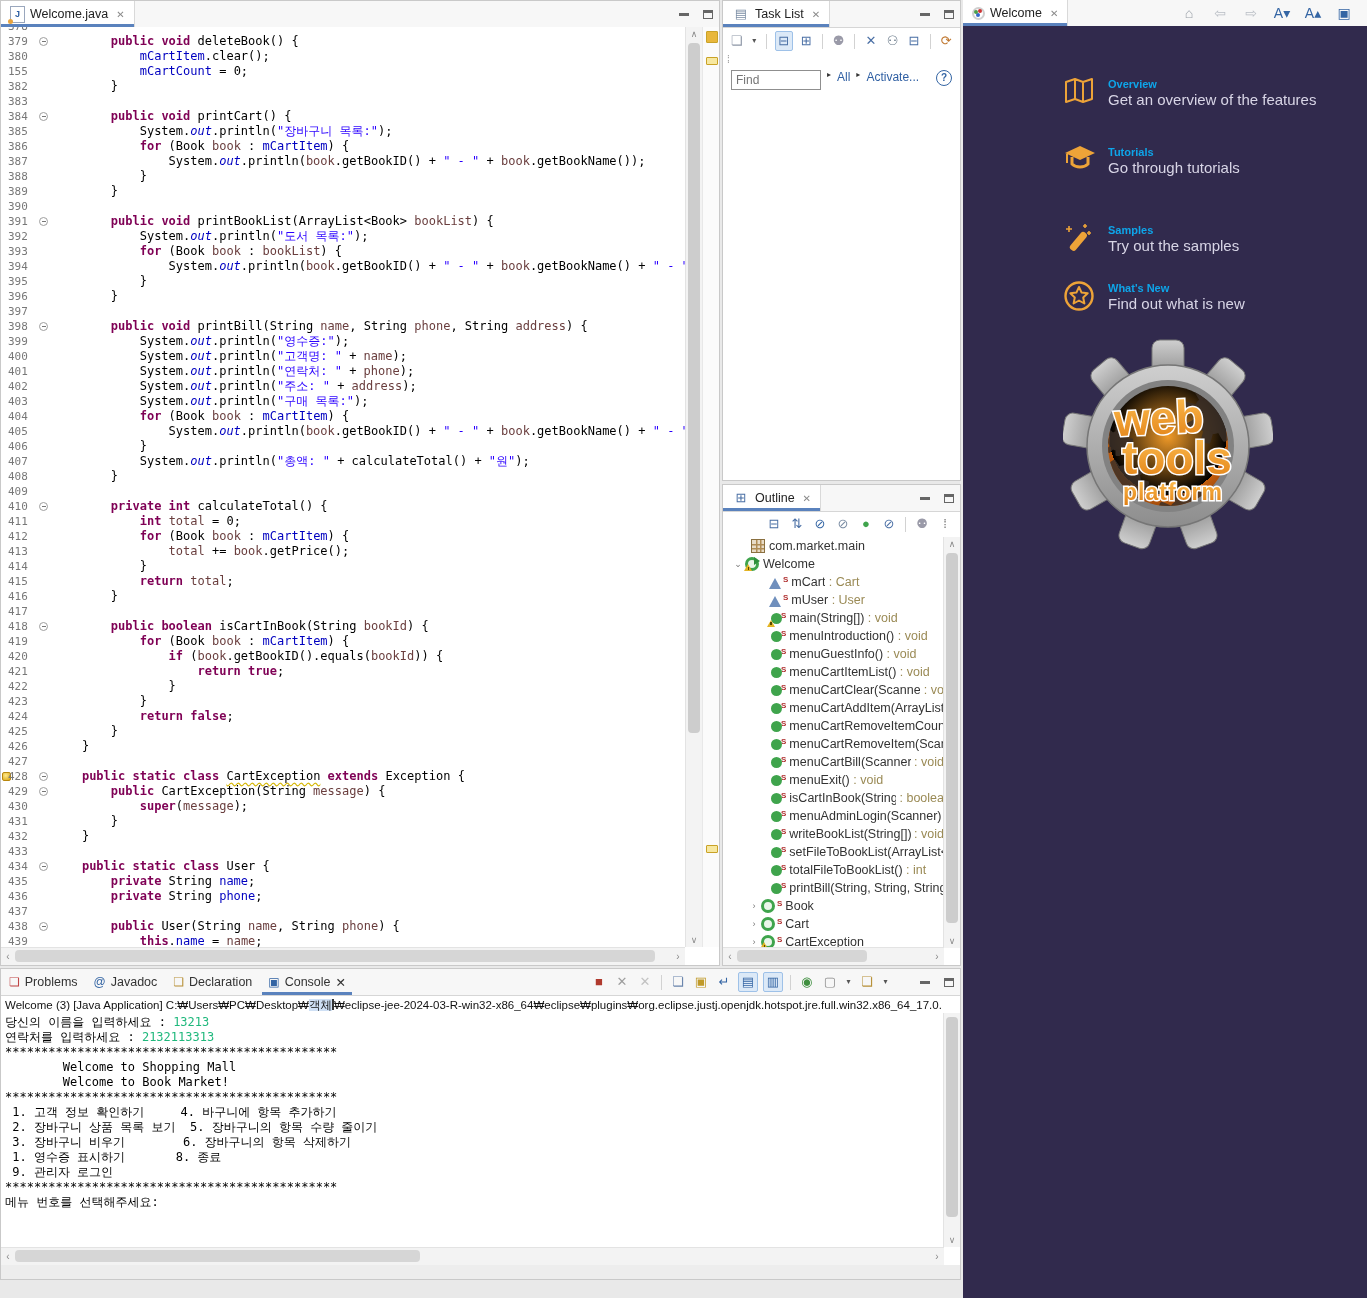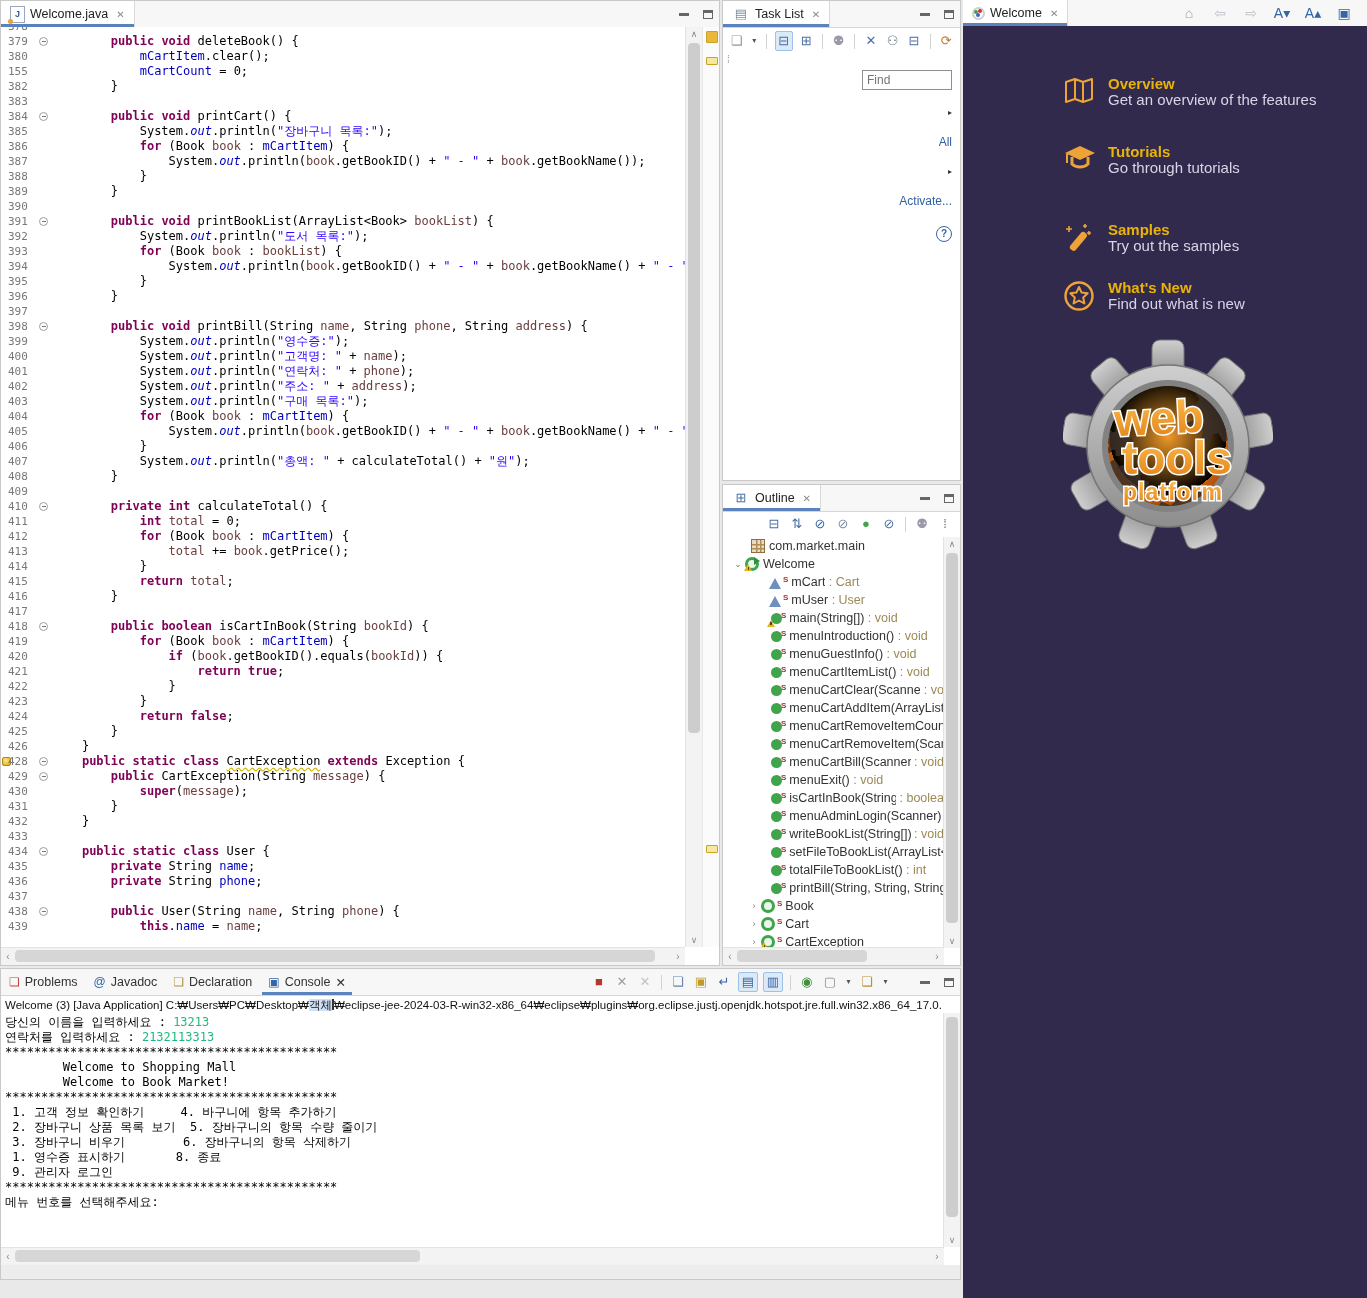--- a/index.html
+++ b/index.html
@@ -59,21 +59,21 @@
   .hsb .arr{position:absolute;top:0;height:100%;width:14px;text-align:center;color:#8a8a8a;font-size:10px;line-height:17px;}
   .hsb .thumb{position:absolute;top:2px;height:12px;background:#d6d6d6;border-radius:4px;}
 
   .ficon{position:relative;width:13px;height:15px;background:#fff;border:1px solid #9aa7bd;font-size:9px;
          font-weight:bold;color:#2e5fa3;text-align:center;line-height:14px;}
   .ficon::after{content:"";position:absolute;left:-3px;bottom:-2px;width:5px;height:5px;border-radius:50%;background:#e8a33d;}
 
   
   #tasklist{left:722px;top:0;width:239px;height:481px;}
   .vdots{color:#9a9a9a;font-size:10px;padding:0 4px;letter-spacing:0;}
-  .findrow{display:flex;align-items:flex-end;gap:18px;padding:5px 8px;flex-direction:column;}
+  .findrow{display:flex;align-items:flex-start;gap:6px;padding:5px 8px;}
   .findrow input{width:80px;height:18px;border:1px solid #8f8f8f;font-size:12px;padding:0 4px;
                  font-family:"Liberation Sans",sans-serif;}
   .tlarrow{font-size:8px;color:#333;}
   .tllink{color:#2f5fa3;font-size:12px;}
   .qmark{width:14px;height:14px;border:1.5px solid #3465a4;border-radius:50%;color:#3465a4;
          font-size:10px;font-weight:bold;text-align:center;line-height:13px;margin-left:auto;}
 
   
   #outline{left:722px;top:484px;width:239px;height:482px;}
   #outline .tbar{justify-content:flex-end;gap:5px;border-bottom:none;}
@@ -119,21 +119,21 @@
   .ck{color:#000;} .cg{color:#1fb87c;margin-top:16px;}
   #console .vsb{right:0;top:44px;bottom:32px;}
   #console .hsb{left:0;right:16px;bottom:14px;}
   #cbottomstrip{position:absolute;left:0;right:0;bottom:0;height:14px;background:#ededed;}
 
   
   #welcome{left:963px;top:0;width:404px;height:1298px;border:none;background:#fff;}
   #wcontent{position:absolute;left:0;top:26px;right:0;bottom:0;}
   .witem{position:absolute;left:100px;display:flex;gap:13px;align-items:flex-start;}
   .witem .wicon{flex:none;width:32px;height:32px;}
-  .wtitle{font-size:15px;font-weight:bold;color:#eab308;line-height:16px;}
+  .wtitle{font-size:11px;font-weight:bold;color:#0ea5e9;line-height:16px;}
   .wsub{font-size:15px;color:#d8d5e6;line-height:16px;}
   .welcicon{position:relative;width:13px;height:13px;border:2px solid #cfcfcf;border-radius:50%;box-sizing:border-box;}
   .welcicon::before{content:"";position:absolute;left:0px;top:1px;width:4px;height:4px;border-radius:50%;background:#4a9e4a;
       box-shadow:4px -1px 0 #c33, 2px 3px 0 #36c;}
   #wtoolbar{position:absolute;right:14px;top:0;height:26px;display:flex;align-items:center;gap:13px;}
   #wtoolbar .tbi{font-size:14px;}
 </style>
 </head>
 <body>
 
@@ -195,20 +195,21 @@
           <div class="cl"><span class="ln">417</span><span class="fold"></span><span class="ct"></span></div>
           <div class="cl"><span class="ln">418</span><span class="fold on"></span><span class="ct"><span class="tok-pl">        </span><span class="tok-kw">public</span><span class="tok-pl"> </span><span class="tok-kw">boolean</span><span class="tok-pl"> isCartInBook(String </span><span class="tok-var">bookId</span><span class="tok-pl">) {</span></span></div>
           <div class="cl"><span class="ln">419</span><span class="fold"></span><span class="ct"><span class="tok-pl">            </span><span class="tok-kw">for</span><span class="tok-pl"> (Book </span><span class="tok-var">book</span><span class="tok-pl"> : </span><span class="tok-fld">mCartItem</span><span class="tok-pl">) {</span></span></div>
           <div class="cl"><span class="ln">420</span><span class="fold"></span><span class="ct"><span class="tok-pl">                </span><span class="tok-kw">if</span><span class="tok-pl"> (</span><span class="tok-var">book</span><span class="tok-pl">.getBookID().equals(</span><span class="tok-var">bookId</span><span class="tok-pl">)) {</span></span></div>
           <div class="cl"><span class="ln">421</span><span class="fold"></span><span class="ct"><span class="tok-pl">                    </span><span class="tok-kw">return</span><span class="tok-pl"> </span><span class="tok-kw">true</span><span class="tok-pl">;</span></span></div>
           <div class="cl"><span class="ln">422</span><span class="fold"></span><span class="ct"><span class="tok-pl">                }</span></span></div>
           <div class="cl"><span class="ln">423</span><span class="fold"></span><span class="ct"><span class="tok-pl">            }</span></span></div>
           <div class="cl"><span class="ln">424</span><span class="fold"></span><span class="ct"><span class="tok-pl">            </span><span class="tok-kw">return</span><span class="tok-pl"> </span><span class="tok-kw">false</span><span class="tok-pl">;</span></span></div>
           <div class="cl"><span class="ln">425</span><span class="fold"></span><span class="ct"><span class="tok-pl">        }</span></span></div>
           <div class="cl"><span class="ln">426</span><span class="fold"></span><span class="ct"><span class="tok-pl">    }</span></span></div>
+          <div class="cl"><span class="ln">427</span><span class="fold"></span><span class="ct"></span></div>
           <div class="cl"><span class="gwarn"></span><span class="ln">428</span><span class="fold on"></span><span class="ct"><span class="tok-pl">    </span><span class="tok-kw">public</span><span class="tok-pl"> </span><span class="tok-kw">static</span><span class="tok-pl"> </span><span class="tok-kw">class</span><span class="tok-pl"> </span><span class="tok-wvy">CartException</span><span class="tok-pl"> </span><span class="tok-kw">extends</span><span class="tok-pl"> Exception {</span></span></div>
           <div class="cl"><span class="ln">429</span><span class="fold on"></span><span class="ct"><span class="tok-pl">        </span><span class="tok-kw">public</span><span class="tok-pl"> CartException(String </span><span class="tok-var">message</span><span class="tok-pl">) {</span></span></div>
           <div class="cl"><span class="ln">430</span><span class="fold"></span><span class="ct"><span class="tok-pl">            </span><span class="tok-kw">super</span><span class="tok-pl">(</span><span class="tok-var">message</span><span class="tok-pl">);</span></span></div>
           <div class="cl"><span class="ln">431</span><span class="fold"></span><span class="ct"><span class="tok-pl">        }</span></span></div>
           <div class="cl"><span class="ln">432</span><span class="fold"></span><span class="ct"><span class="tok-pl">    }</span></span></div>
           <div class="cl"><span class="ln">433</span><span class="fold"></span><span class="ct"></span></div>
           <div class="cl"><span class="ln">434</span><span class="fold on"></span><span class="ct"><span class="tok-pl">    </span><span class="tok-kw">public</span><span class="tok-pl"> </span><span class="tok-kw">static</span><span class="tok-pl"> </span><span class="tok-kw">class</span><span class="tok-pl"> User {</span></span></div>
           <div class="cl"><span class="ln">435</span><span class="fold"></span><span class="ct"><span class="tok-pl">        </span><span class="tok-kw">private</span><span class="tok-pl"> String </span><span class="tok-fld">name</span><span class="tok-pl">;</span></span></div>
           <div class="cl"><span class="ln">436</span><span class="fold"></span><span class="ct"><span class="tok-pl">        </span><span class="tok-kw">private</span><span class="tok-pl"> String </span><span class="tok-fld">phone</span><span class="tok-pl">;</span></span></div>
           <div class="cl"><span class="ln">437</span><span class="fold"></span><span class="ct"></span></div>

